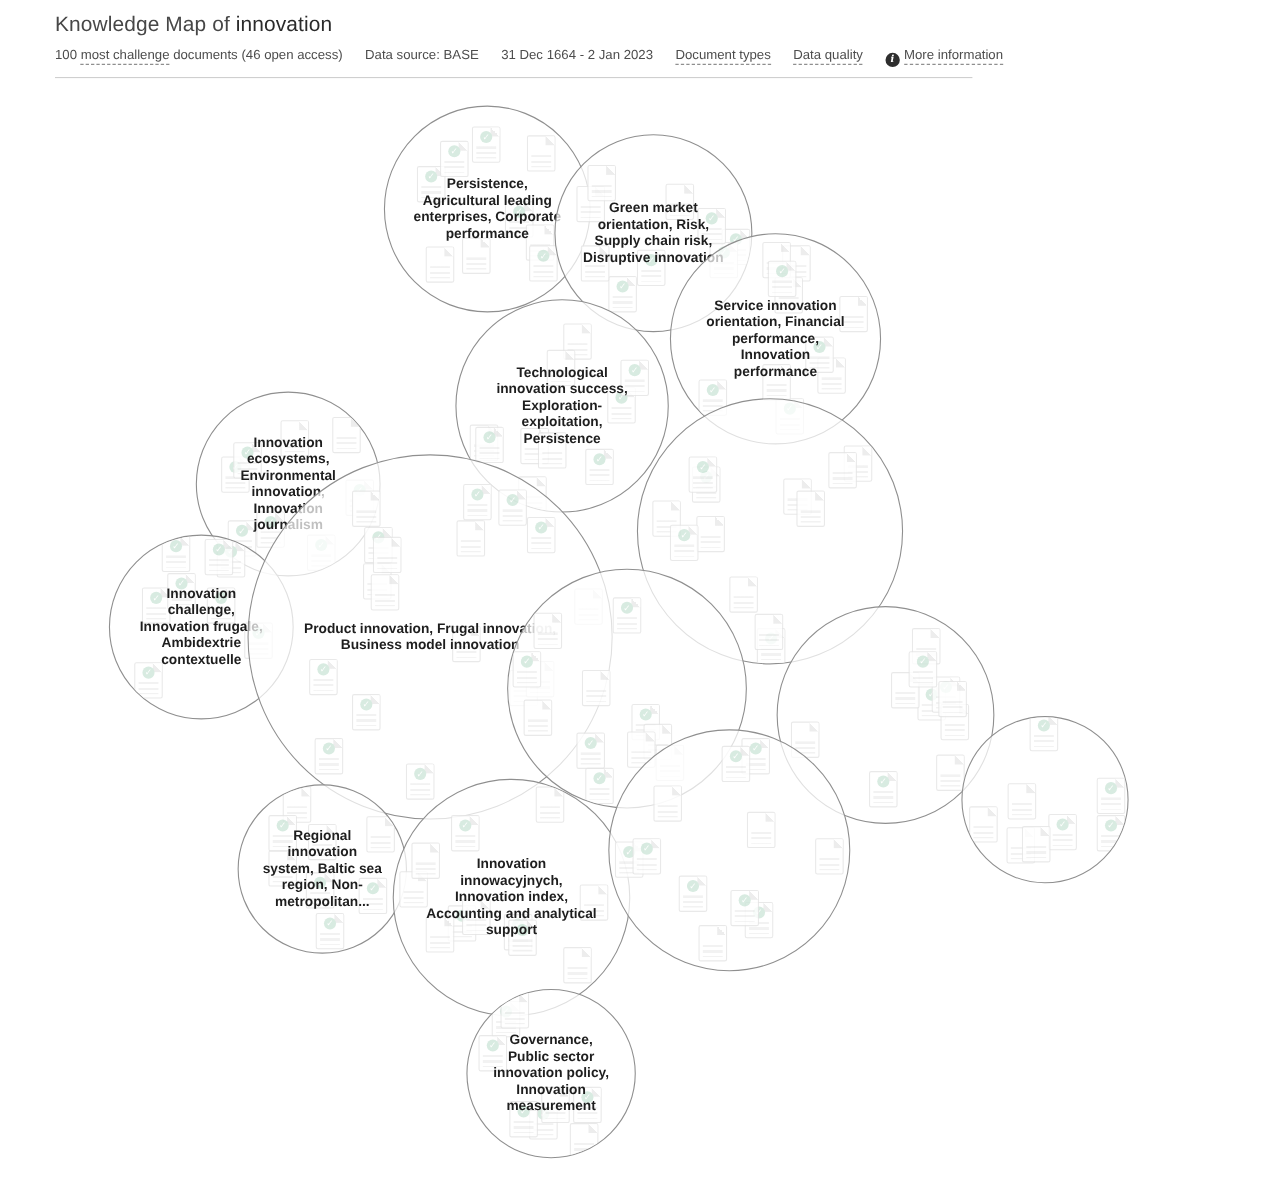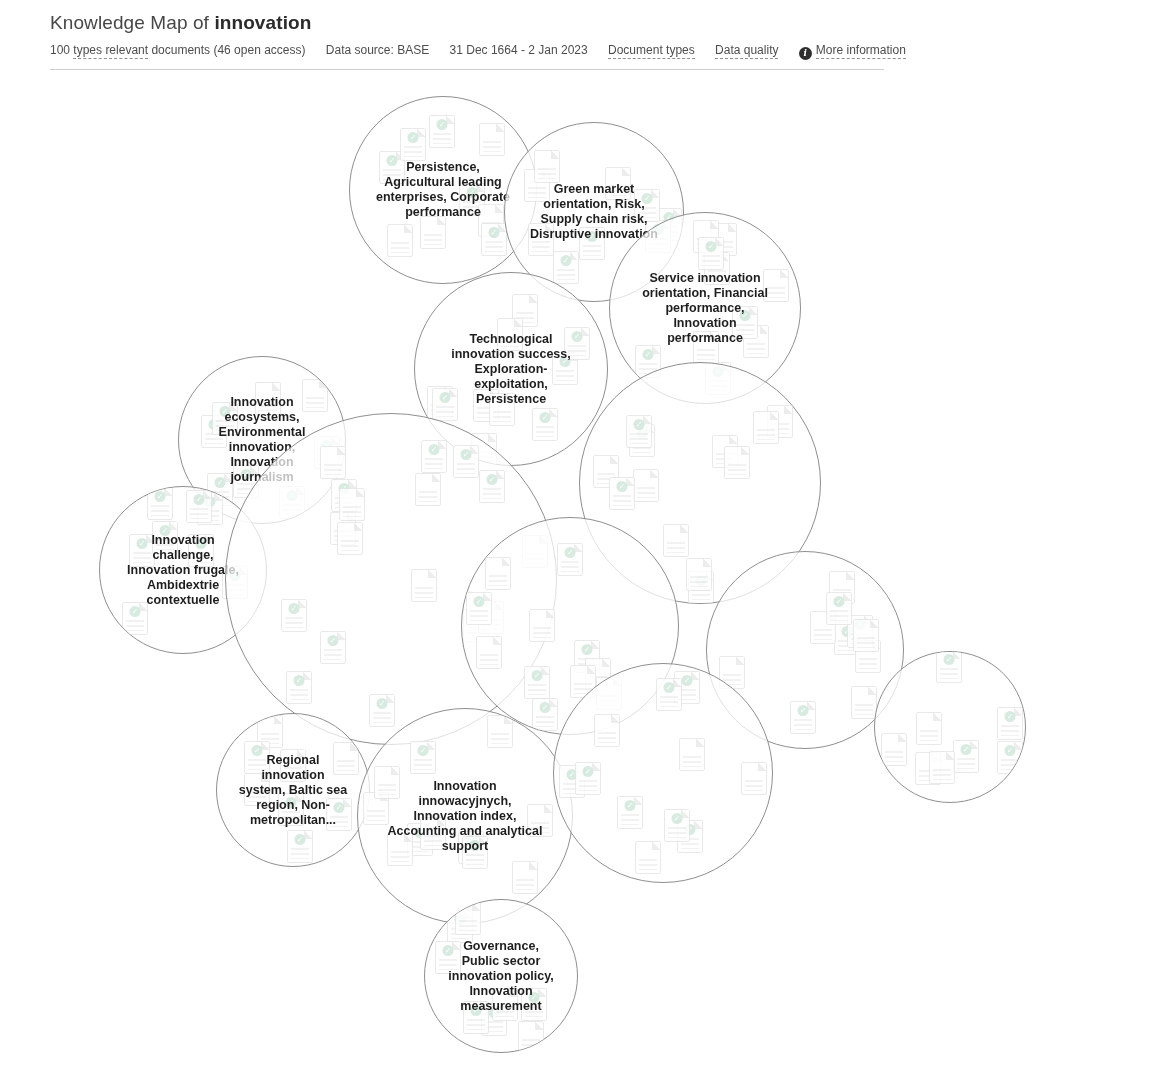--- a/index.html
+++ b/index.html
@@ -13,21 +13,21 @@
   body{
     width:1150px;height:1080px;position:relative;overflow:hidden;
     background:#ffffff;
     font-family:"Liberation Sans", sans-serif;
     -webkit-font-smoothing:antialiased;
   }
 
   
   .header{position:relative;z-index:5;padding:12px 0 0 50px;background:transparent;}
   .page-title{margin:0;font-size:19px;font-weight:normal;color:#474747;letter-spacing:.1px;}
-  .page-title strong{color:#2b2b2b;font-weight:bold;}
+  .page-title strong{color:#2b2b2b;font-weight:normal;}
   .subheader{margin-top:9px;font-size:12px;color:var(--link);white-space:nowrap;}
   .sub-item{margin-right:17px;color:var(--link);text-decoration:none;}
   .u-dashed{border-bottom:1px dashed #8f8f8f;padding-bottom:1px;cursor:pointer;}
   a.sub-item{cursor:pointer;}
   .info-icon{
     display:inline-block;width:13px;height:13px;border-radius:50%;
     background:#2e2e2e;color:#fff;text-align:center;line-height:13px;
     font-family:"DejaVu Serif", serif;font-style:italic;font-weight:bold;font-size:9px;
     margin-right:4px;vertical-align:-2px;
   }
@@ -375,20 +375,21 @@
       <div class="paper" style="left: 94px; top: 32px;">
         <span class="fold"></span>
       </div>
       <div class="paper" style="left: 252px; top: 187px;">
         <span class="fold"></span>
       </div>
       <div class="paper" style="left: 253px; top: 56px;">
         <span class="fold"></span>
         <span class="oa-badge">✓</span>
       </div>
+      <div class="bubble-label" style="width: 241px;">Product innovation, Frugal innovation, Business model innovation</div>
     </div>
     <div class="bubble" style="left: 461px; top: 517px; width: 218px; height: 218px;">
       <div class="paper" style="left: 112px; top: 122px;">
         <span class="fold"></span>
         <span class="oa-badge">✓</span>
       </div>
       <div class="paper" style="left: 123px; top: 140px;">
         <span class="fold"></span>
       </div>
       <div class="paper" style="left: 134px; top: 159px;">
@@ -632,21 +633,21 @@
       <div class="paper" style="left: 30px; top: 2px;">
         <span class="fold"></span>
       </div>
       <div class="bubble-label" style="width: 112px;">Governance, Public sector innovation policy, Innovation measurement</div>
     </div>
   </div>
 
 <div class="header">
   <h1 class="page-title"><span>Knowledge Map of </span><strong>innovation</strong></h1>
   <div class="subheader">
-    <span class="sub-item"><span>100 </span><a class="u-dashed">types relevant</a><span> documents (46 open access)</span></span>
+    <span class="sub-item"><span>100 </span><a class="u-dashed">most challenge</a><span> documents (46 open access)</span></span>
     <span class="sub-item">Data source: BASE</span>
     <span class="sub-item">31 Dec 1664 - 2 Jan 2023</span>
     <a class="sub-item"><span class="u-dashed">Document types</span></a>
     <a class="sub-item"><span class="u-dashed">Data quality</span></a>
     <a class="sub-item"><span class="info-icon">i</span><span class="u-dashed">More information</span></a>
   </div>
   <div class="header-rule"></div>
 </div>
 
 </body></html>

